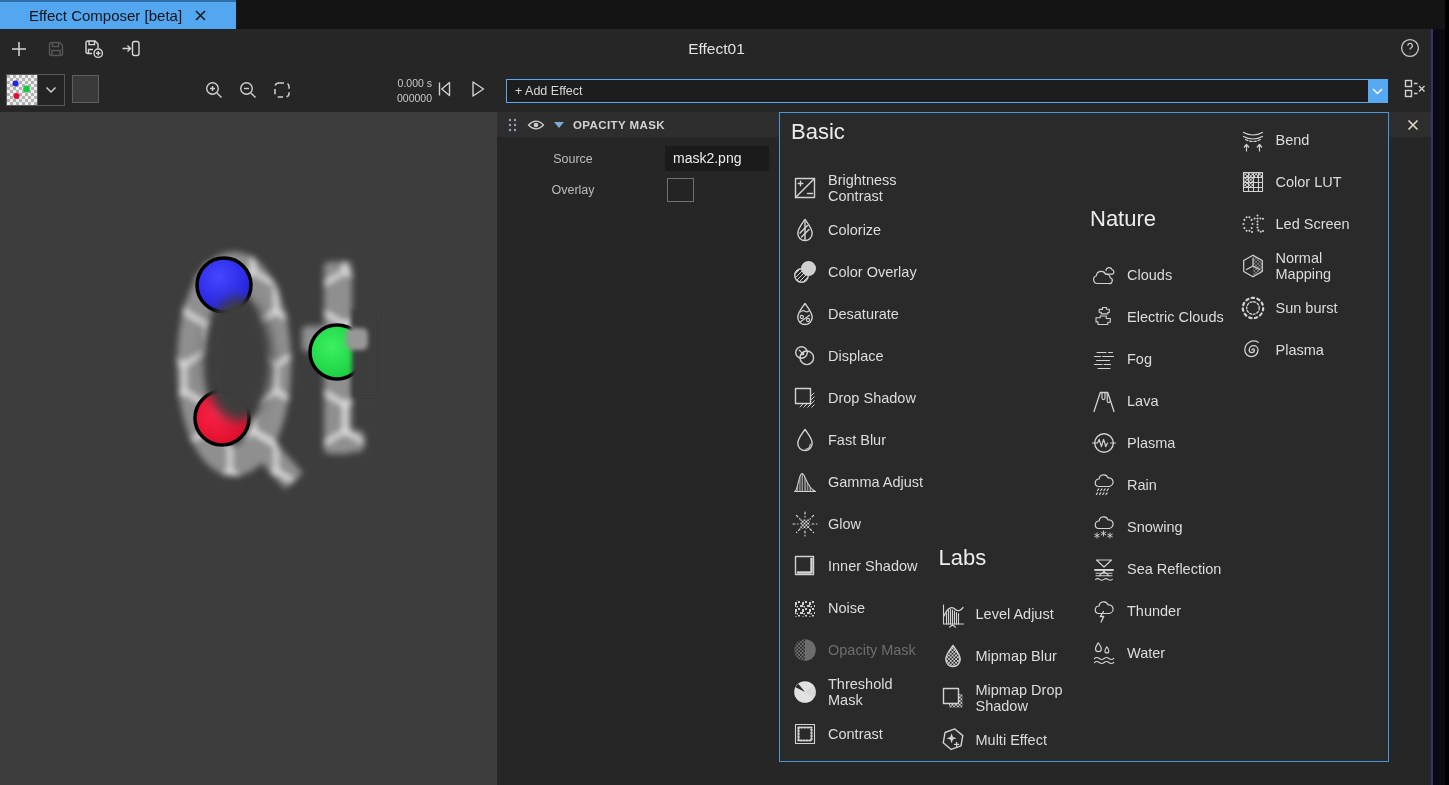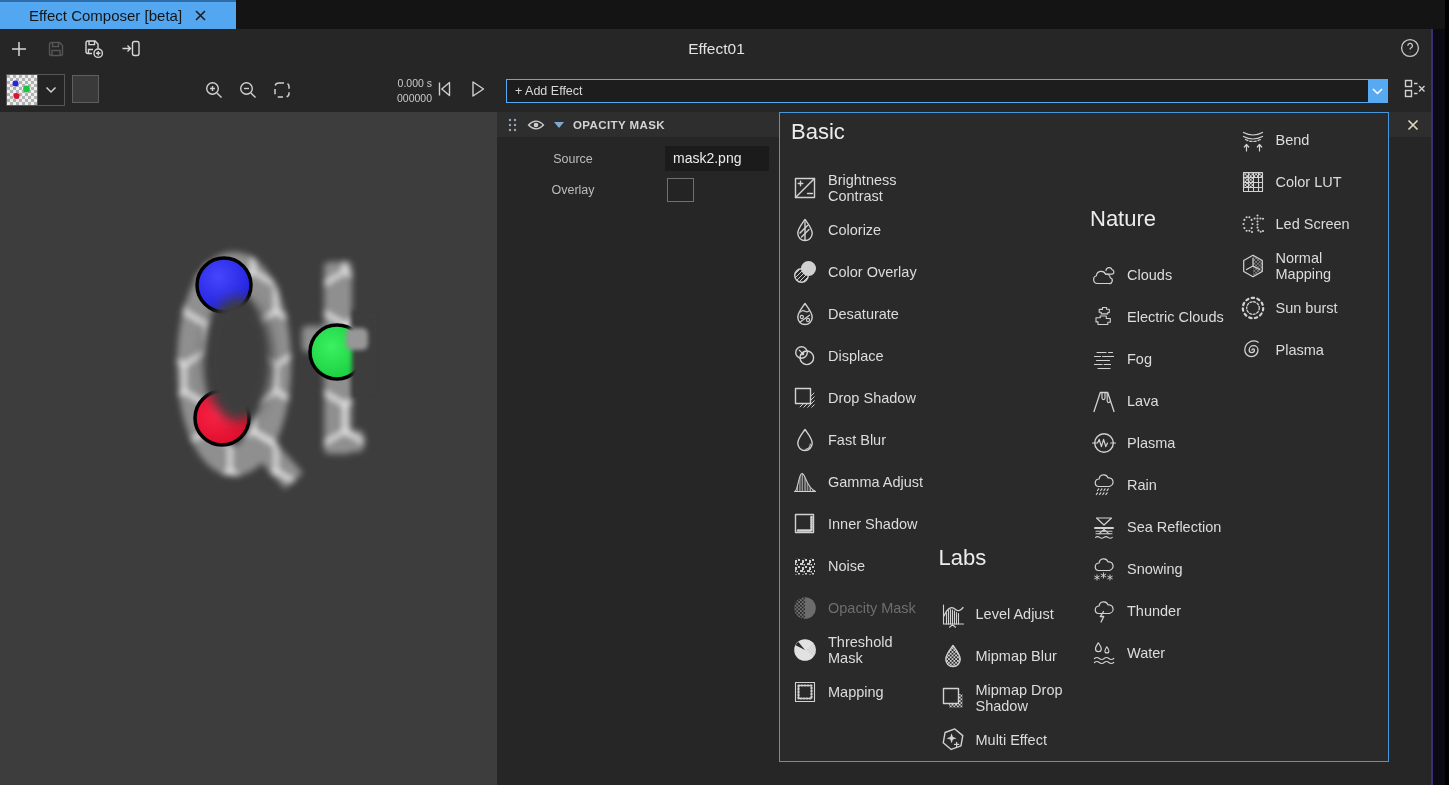--- a/index.html
+++ b/index.html
@@ -430,20 +430,38 @@
             <span>
               <svg class="fxicon" viewBox="0 0 28 28" fill="none" stroke="#d2d2d2" stroke-width="1.4" stroke-linecap="round" stroke-linejoin="round">
                 <path d="M3.5 23.5C7 23.5 7.5 5.5 11 5.5c3.5 0 4 13.5 13.5 18Z" fill="url(#p-vlines)" stroke-width="1.1"></path>
               </svg>
             </span>
             <span class="fx-label">Gamma Adjust</span>
           </div>
           <div class="fx-row">
             <span>
               <svg class="fxicon" viewBox="0 0 28 28" fill="none" stroke="#d2d2d2" stroke-width="1.4" stroke-linecap="round" stroke-linejoin="round">
+                <rect x="9.5" y="9.5" width="9" height="9" fill="url(#p-chk)" stroke="none"></rect>
+                <g stroke-dasharray="2 2.4" stroke-width="1.2">
+                  <line x1="14" y1="2" x2="14" y2="7"></line>
+                  <line x1="14" y1="21" x2="14" y2="26"></line>
+                  <line x1="2" y1="14" x2="7" y2="14"></line>
+                  <line x1="21" y1="14" x2="26" y2="14"></line>
+                  <line x1="5.5" y1="5.5" x2="9" y2="9"></line>
+                  <line x1="19" y1="19" x2="22.5" y2="22.5"></line>
+                  <line x1="22.5" y1="5.5" x2="19" y2="9"></line>
+                  <line x1="9" y1="19" x2="5.5" y2="22.5"></line>
+                </g>
+              </svg>
+            </span>
+            <span class="fx-label">Glow</span>
+          </div>
+          <div class="fx-row">
+            <span>
+              <svg class="fxicon" viewBox="0 0 28 28" fill="none" stroke="#d2d2d2" stroke-width="1.4" stroke-linecap="round" stroke-linejoin="round">
                 <rect x="4.5" y="4.5" width="18" height="18"></rect>
                 <path d="M20.5 7v13.5H7" stroke-width="2.6" stroke-dasharray="1 1.4"></path>
               </svg>
             </span>
             <span class="fx-label">Inner Shadow</span>
           </div>
           <div class="fx-row">
             <span>
               <svg class="fxicon" viewBox="0 0 28 28" fill="none" stroke="#d2d2d2" stroke-width="1.4" stroke-linecap="round" stroke-linejoin="round">
                 <rect x="4" y="6.5" width="20" height="16" fill="url(#p-noise)" stroke="none"></rect>
@@ -470,21 +488,21 @@
             </span>
             <span class="fx-label">Threshold Mask</span>
           </div>
           <div class="fx-row">
             <span>
               <svg class="fxicon" viewBox="0 0 28 28" fill="none" stroke="#d2d2d2" stroke-width="1.4" stroke-linecap="round" stroke-linejoin="round">
                 <rect x="4.5" y="4.5" width="19" height="19" stroke-width="1.1"></rect>
                 <rect x="7.5" y="7.5" width="13" height="13" stroke-width="2.2" stroke-dasharray="1.1 1.9"></rect>
               </svg>
             </span>
-            <span class="fx-label">Mapping</span>
+            <span class="fx-label">Contrast</span>
           </div>
         </div>
         <div class="fx-col">
           <div class="fx-cat">Labs</div>
           <div class="fx-row">
             <span>
               <svg class="fxicon" viewBox="0 0 28 28" fill="none" stroke="#d2d2d2" stroke-width="1.4" stroke-linecap="round" stroke-linejoin="round">
                 <path d="M4.5 5v19M4.5 24h20" stroke-width="1.1"></path>
                 <path d="M7.5 24V13M9.5 24V10.5M11.5 24V9.5M13.5 24V10M15.5 24V11M17.5 24V12.5M19.5 24V13.5" stroke-width="1.1"></path>
                 <path d="M5 16C9 7 13 6 16.5 9.5c2 2 5 1.5 7.5-2" stroke-width="1.3"></path>
@@ -568,41 +586,41 @@
             <span class="fx-label">Plasma</span>
           </div>
           <div class="fx-row">
             <span>
               <svg class="fxicon" viewBox="0 0 28 28" fill="none" stroke="#d2d2d2" stroke-width="1.4" stroke-linecap="round" stroke-linejoin="round">
                 <path d="M8.2 15.5a3.8 3.8 0 0 1 .9-7.5A4.6 4.6 0 0 1 18 6.9a3.7 3.7 0 0 1 1.6 8.4Z" stroke-width="1.2"></path>
                 <path d="M7.5 19.5l1.2-1.7M10.7 19.5l1.2-1.7M13.9 19.5l1.2-1.7M17.1 19.5l1.2-1.7M6.3 23.5l1.2-1.7M9.5 23.5l1.2-1.7M12.7 23.5l1.2-1.7M15.9 23.5l1.2-1.7" stroke-width="1.2"></path>
               </svg>
             </span>
             <span class="fx-label">Rain</span>
+          </div>
+          <div class="fx-row">
+            <span>
+              <svg class="fxicon" viewBox="0 0 28 28" fill="none" stroke="#d2d2d2" stroke-width="1.4" stroke-linecap="round" stroke-linejoin="round">
+                <path d="M8.2 15.5a3.8 3.8 0 0 1 .9-7.5A4.6 4.6 0 0 1 18 6.9a3.7 3.7 0 0 1 1.6 8.4Z" stroke-width="1.2"></path>
+                <path d="M7 19.9v5.2M4.7 21.2l4.6 2.6M4.7 23.8l4.6-2.6M13.5 17.9v5.2M11.2 19.2l4.6 2.6M11.2 21.8l4.6-2.6M20 19.9v5.2M17.7 21.2l4.6 2.6M17.7 23.8l4.6-2.6" stroke-width=".9"></path>
+              </svg>
+            </span>
+            <span class="fx-label">Snowing</span>
           </div>
           <div class="fx-row">
             <span>
               <svg class="fxicon" viewBox="0 0 28 28" fill="none" stroke="#d2d2d2" stroke-width="1.4" stroke-linecap="round" stroke-linejoin="round">
                 <path d="M6.5 5h15l-7.5 7Z" stroke-width="1.2"></path>
                 <path d="M5 15h18" stroke-width="2"></path>
                 <path d="M9 20.8l5-4.4 5 4.4Z" stroke-width="1.1"></path>
                 <path d="M6 18.2h16M6 20.8h3.2M18.8 20.8H22" stroke-width="1.1"></path>
                 <path d="M5.5 24.4q2.1-1.6 4.2 0t4.2 0 4.2 0 4.2 0" stroke-width="1.1"></path>
               </svg>
             </span>
             <span class="fx-label">Sea Reflection</span>
-          </div>
-          <div class="fx-row">
-            <span>
-              <svg class="fxicon" viewBox="0 0 28 28" fill="none" stroke="#d2d2d2" stroke-width="1.4" stroke-linecap="round" stroke-linejoin="round">
-                <path d="M8.2 15.5a3.8 3.8 0 0 1 .9-7.5A4.6 4.6 0 0 1 18 6.9a3.7 3.7 0 0 1 1.6 8.4Z" stroke-width="1.2"></path>
-                <path d="M7 19.9v5.2M4.7 21.2l4.6 2.6M4.7 23.8l4.6-2.6M13.5 17.9v5.2M11.2 19.2l4.6 2.6M11.2 21.8l4.6-2.6M20 19.9v5.2M17.7 21.2l4.6 2.6M17.7 23.8l4.6-2.6" stroke-width=".9"></path>
-              </svg>
-            </span>
-            <span class="fx-label">Snowing</span>
           </div>
           <div class="fx-row">
             <span>
               <svg class="fxicon" viewBox="0 0 28 28" fill="none" stroke="#d2d2d2" stroke-width="1.4" stroke-linecap="round" stroke-linejoin="round">
                 <path d="M8.2 16.5a3.8 3.8 0 0 1 .9-7.5A4.6 4.6 0 0 1 18 7.9a3.7 3.7 0 0 1 1.6 8.4Z" stroke-width="1.2"></path>
                 <path d="M13.5 14.5l-3.2 5h3.4l-2.6 5.5" stroke-width="1.3"></path>
               </svg>
             </span>
             <span class="fx-label">Thunder</span>
           </div>

